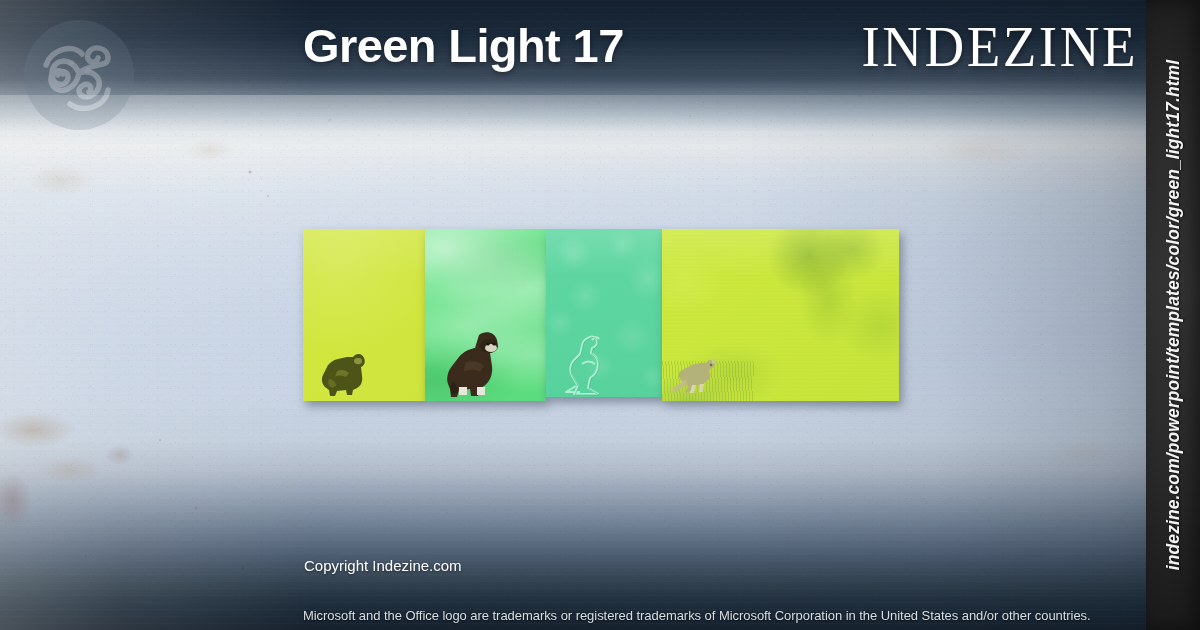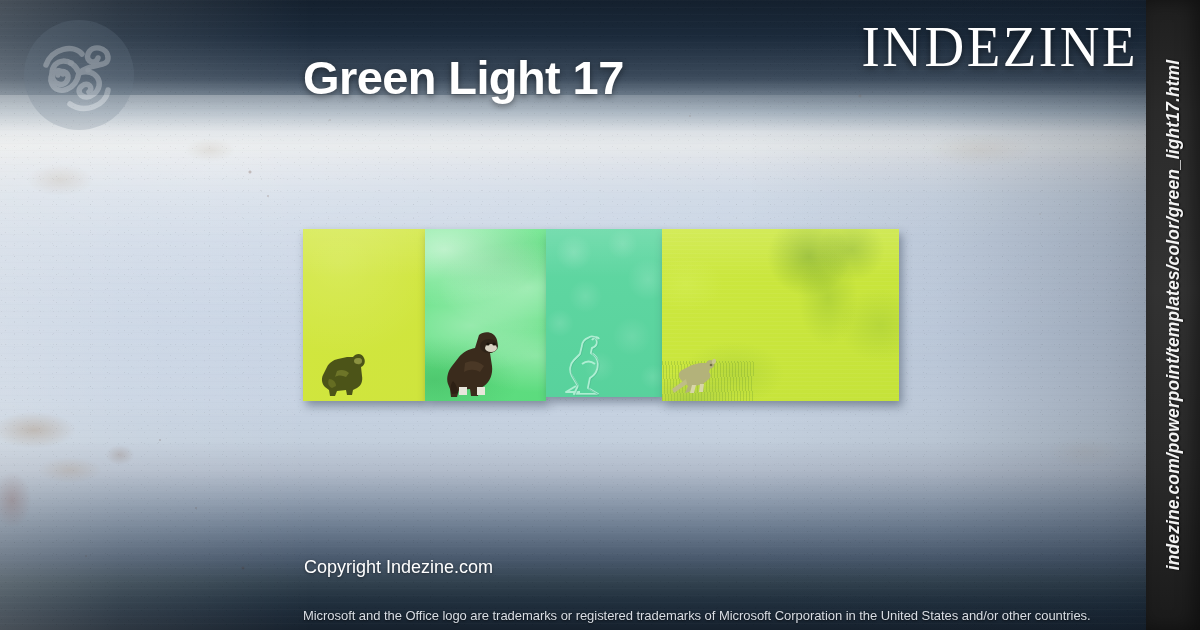--- a/index.html
+++ b/index.html
@@ -145,42 +145,41 @@
     text-shadow:0 1px 2px rgba(0,0,0,.8);
   }
 
   
   .title-main {
     position:absolute; left:303px; top:18px;
     font-size:47px; font-weight:bold;
     color:#ffffff;
     letter-spacing:-0.6px;
     text-shadow:0 2px 6px rgba(0,0,0,.45);
-    margin-top:32px;
   }
   .brand {
     position:absolute; right:62px; top:14px;
     font-family:"Liberation Serif", serif;
     font-size:55px;
     color:#ffffff;
     letter-spacing:2.5px;
     text-shadow:0 2px 7px rgba(0,0,0,.5);
     transform:scaleY(1.04);
     transform-origin:right top;
   }
   .subtitle {
     position:absolute; left:303px; top:498px;
     font-size:41px; font-weight:bold;
     color:#ffffff;
     letter-spacing:-0.3px;
     text-shadow:0 2px 6px rgba(0,0,0,.40);
   }
   .copyright {
     position:absolute; left:304px; top:557px;
-    font-size:18px;
+    font-size:15px;
     color:#ffffff;
     text-shadow:0 1px 3px rgba(0,0,0,.45);
   }
   .disclaimer {
     position:absolute; left:303px; top:608px;
     font-size:13px;
     color:#d8dde4;
     letter-spacing:-0.05px;
     text-shadow:0 1px 2px rgba(0,0,0,.6);
   }

